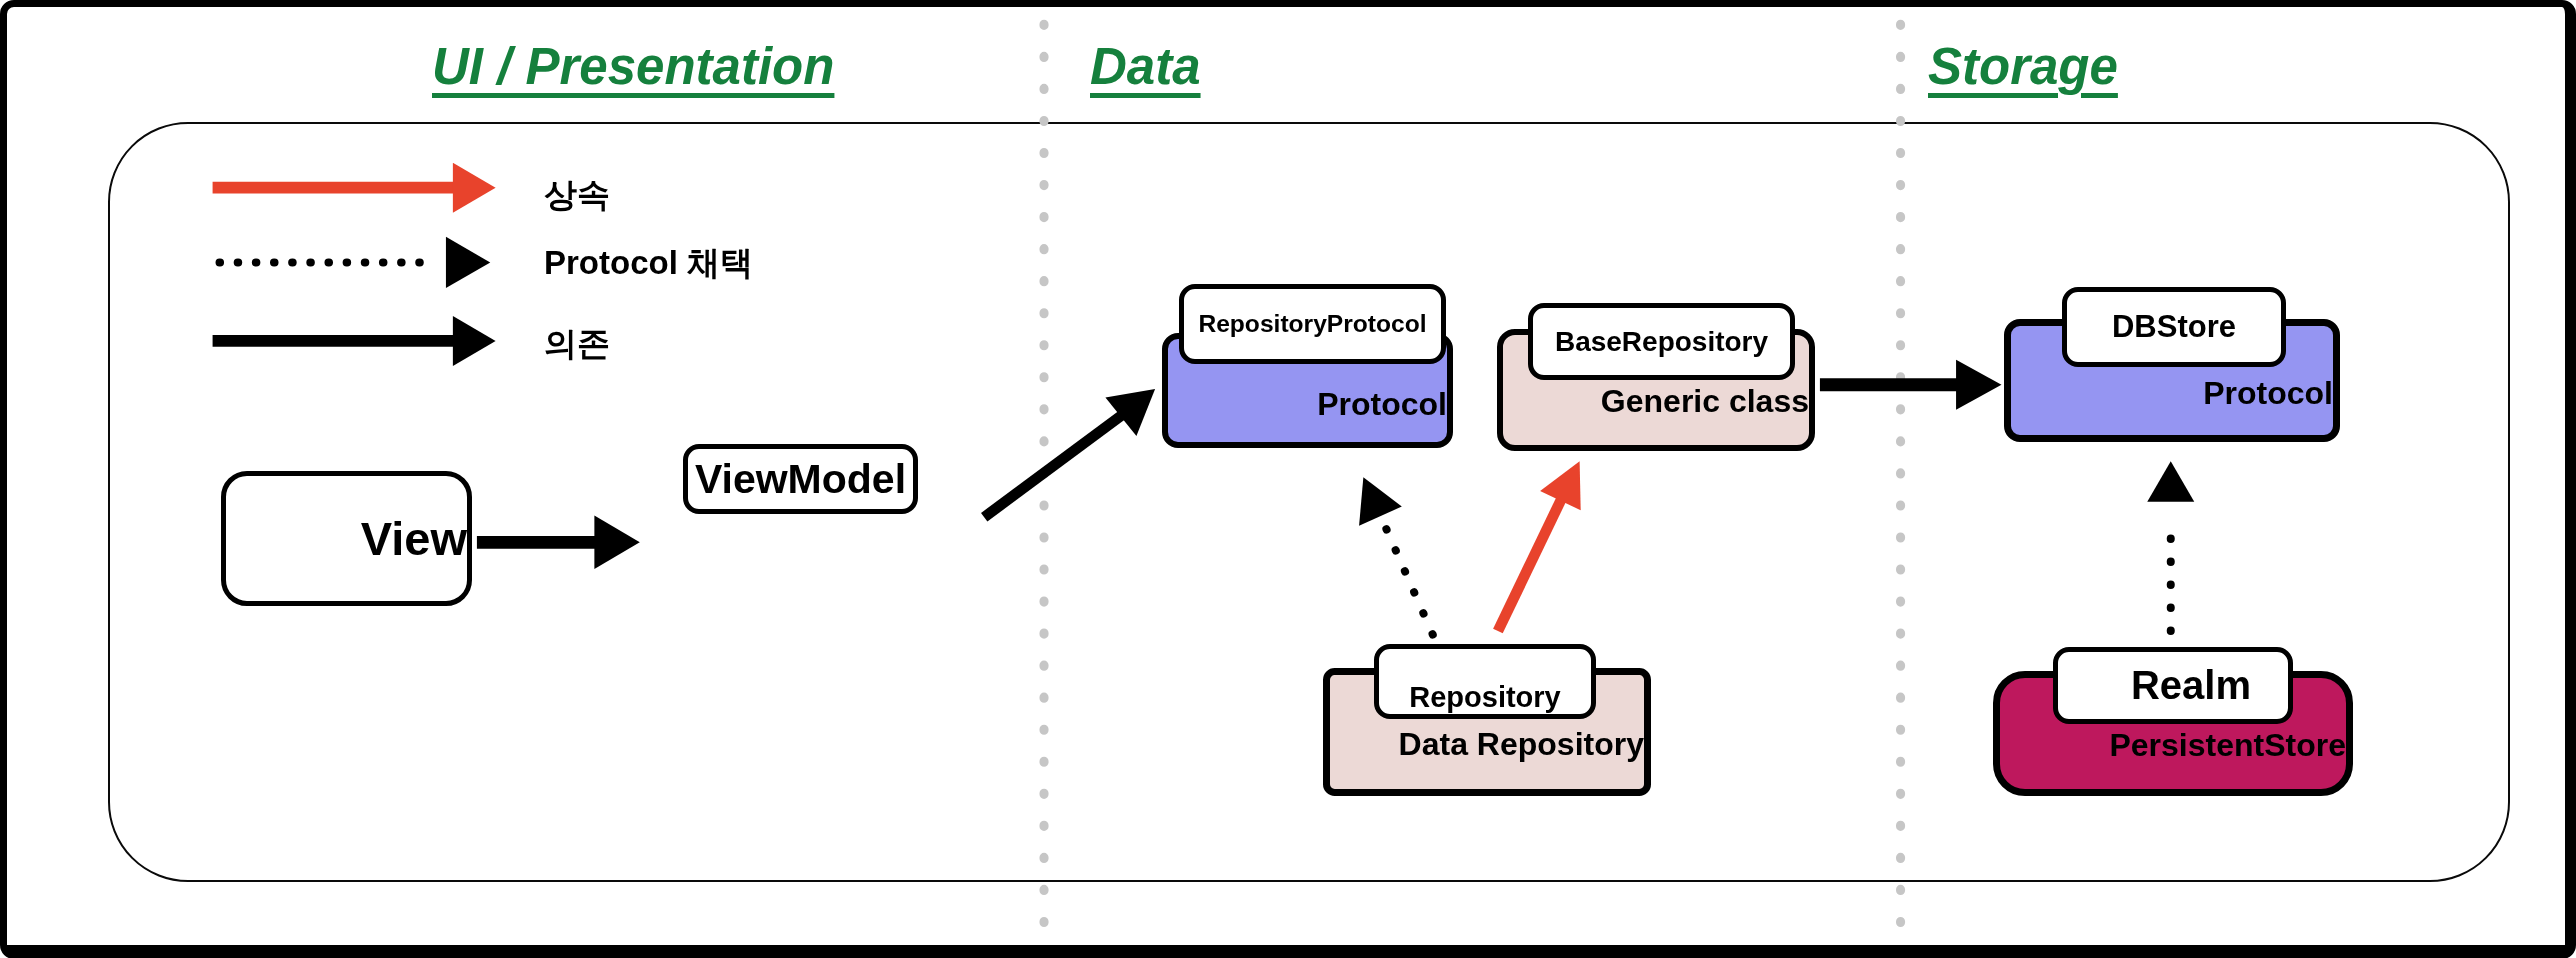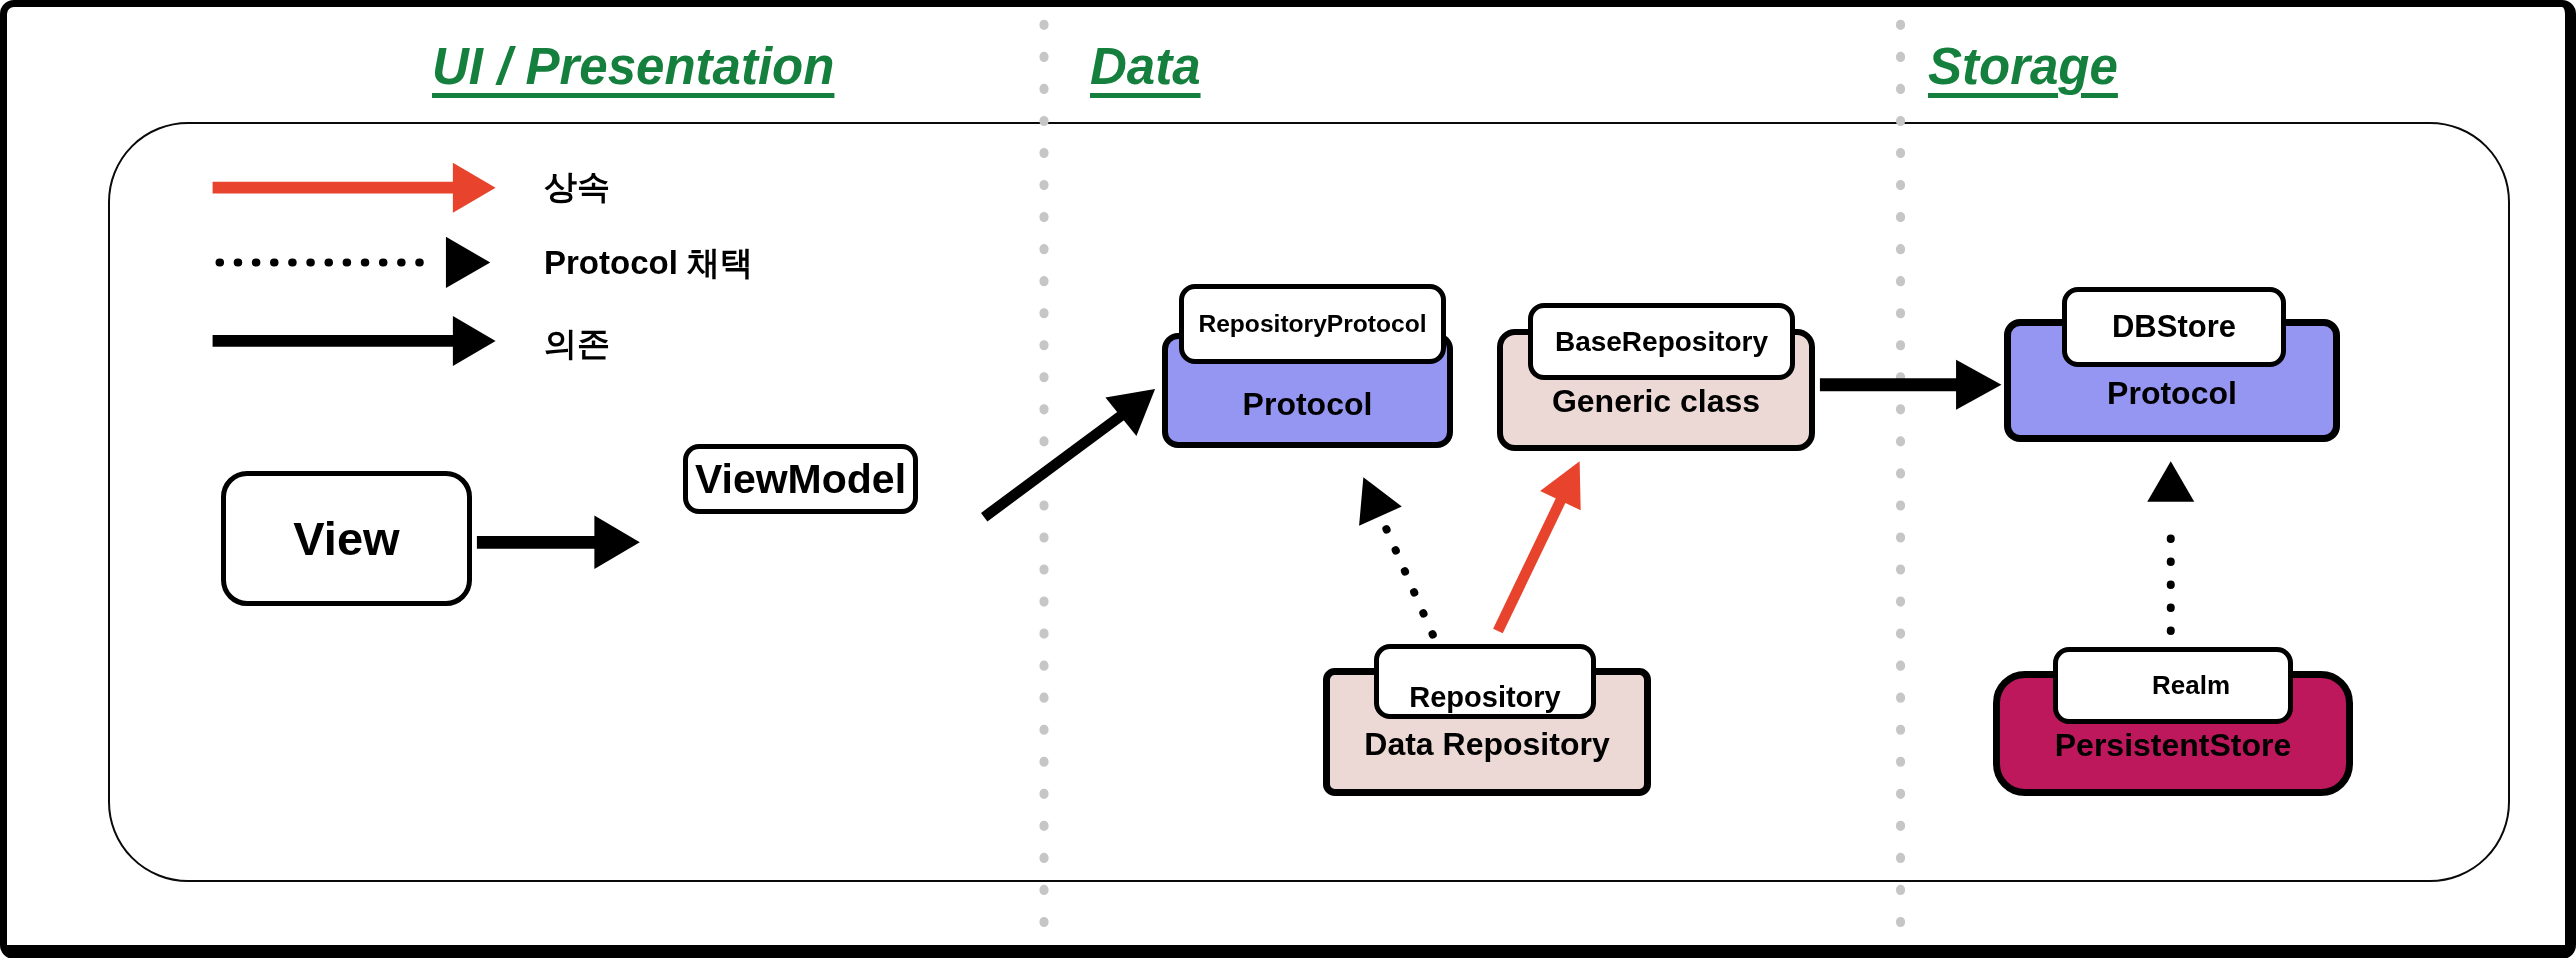--- a/index.html
+++ b/index.html
@@ -25,46 +25,46 @@
     text-decoration:underline;text-decoration-thickness:4.8px;text-underline-offset:8.5px;
     white-space:nowrap;z-index:1;
   }
   .hdr-ui{left:425px;}
   .hdr-data{left:1083px;}
   .hdr-storage{left:1921px;}
   .legend-label{
     position:absolute;left:537px;height:42px;line-height:42px;
     font-size:33px;font-weight:bold;color:#000;white-space:nowrap;z-index:1;
   }
-  .lg-1{top:159px;}
+  .lg-1{top:167px;}
   .lg-2{top:235px;}
   .lg-3{top:316px;}
   .box{
     position:absolute;box-sizing:border-box;border:6.4px solid #000;
-    display:flex;align-items:center;justify-content:center;
+    display:flex;align-items:center;justify-content:flex-end;
     font-weight:bold;color:#000;white-space:nowrap;z-index:2;
   }
   .tag{
     position:absolute;box-sizing:border-box;border:5.3px solid #000;background:#ffffff;
     border-radius:16px;display:flex;align-items:center;justify-content:center;
     font-weight:bold;color:#000;white-space:nowrap;z-index:3;
   }
   .box-view{left:214px;top:464px;width:251px;height:135px;background:#ffffff;border-width:5.9px;border-radius:26px;font-size:47px;}
   .box-viewmodel{left:637px;top:469px;width:342px;height:139px;background:#ecd9d6;border-width:7px;border-radius:11.7px;font-size:32px;padding-top:21.4px;}
   .tag-viewmodel{left:676px;top:437px;width:235px;height:70px;font-size:41px;}
   .box-repoprotocol{left:1155px;top:326px;width:291px;height:115px;background:#9595f2;border-radius:16px;font-size:32px;padding-top:27px;}
   .tag-repoprotocol{left:1172px;top:277px;width:267px;height:80px;font-size:24.6px;}
   .box-baserepo{left:1490px;top:322px;width:318px;height:122px;background:#ecd9d6;border-radius:18px;font-size:32px;padding-top:23.5px;}
   .tag-baserepo{left:1521px;top:296px;width:267px;height:77px;font-size:28px;}
   .box-dbstore{left:1997px;top:312px;width:336px;height:123px;background:#9595f2;border-width:7px;border-radius:16px;font-size:32px;padding-top:26px;}
   .tag-dbstore{left:2055px;top:280px;width:224px;height:80px;font-size:31px;}
   .box-repository{left:1316px;top:661px;width:328px;height:128px;background:#ecd9d6;border-width:7px;border-radius:11.7px;font-size:32px;padding-top:24.6px;}
   .tag-repository{left:1367px;top:637px;width:222px;height:75px;font-size:29px;align-items:flex-end;}
   .box-persistent{left:1986px;top:664px;width:360px;height:125px;background:#be185d;border-width:7px;border-radius:32px;font-size:32px;padding-top:24.6px;}
-  .tag-realm{left:2046px;top:640px;width:240px;height:77px;font-size:26px;padding-left:36px;}
+  .tag-realm{left:2046px;top:640px;width:240px;height:77px;font-size:40px;padding-left:36px;}
   .overlay{position:absolute;left:0;top:0;width:2576px;height:959px;z-index:4;pointer-events:none;}
 </style>
 </head>
 <body>
 
 <div class="canvas">
 
   <div class="panel"></div>
 
   <div class="section-header hdr-ui">UI / Presentation</div>

